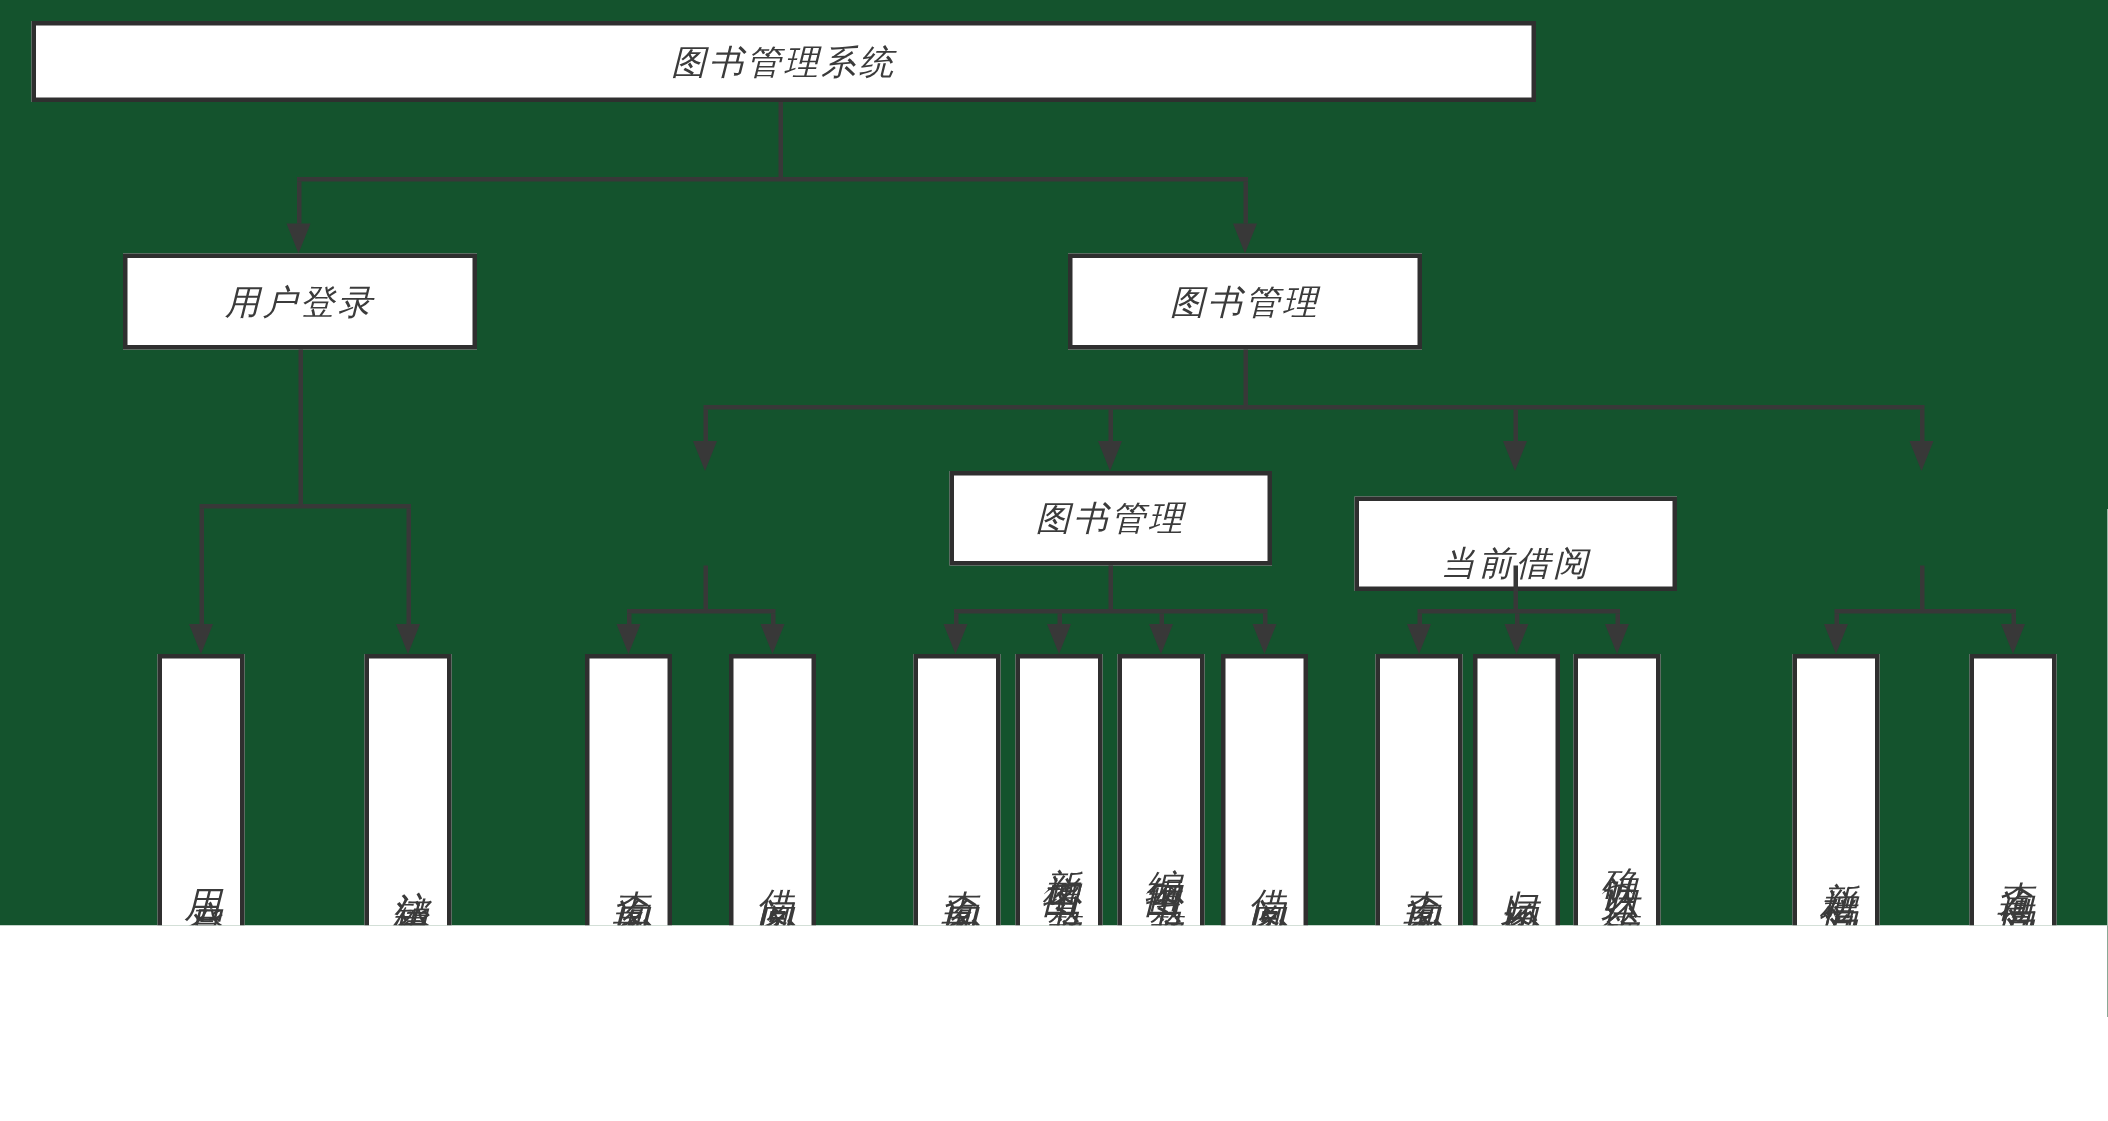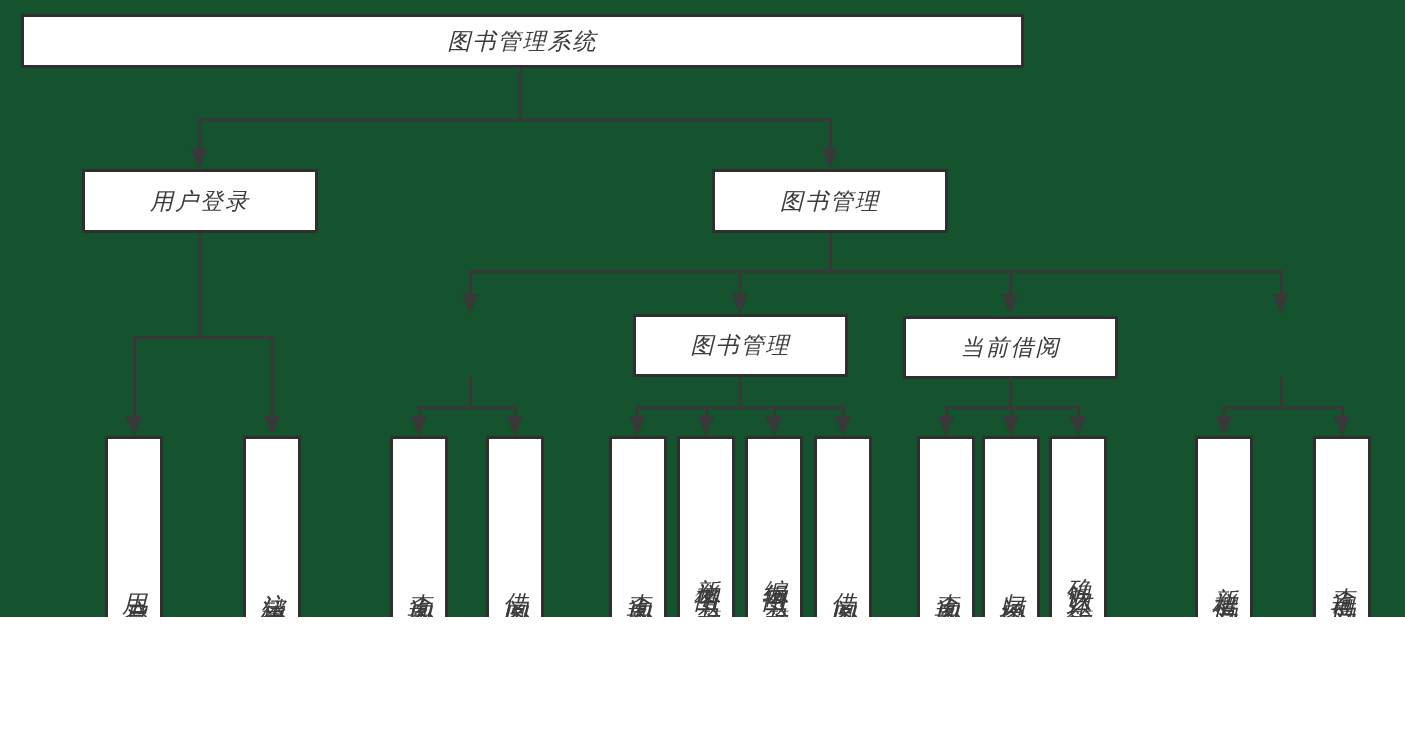--- a/index.html
+++ b/index.html
@@ -70,21 +70,21 @@
   <div class="vline" style="left:738.5px;top:273px;height:21px;"></div>
   <div class="arrow" style="left:732px;top:294px;"></div>
   <div class="vline" style="left:1008.5px;top:273px;height:21px;"></div>
   <div class="arrow" style="left:1002px;top:294px;"></div>
   <div class="vline" style="left:1279.5px;top:273px;height:21px;"></div>
   <div class="arrow" style="left:1273px;top:294px;"></div>
 
   <div class="hbox" style="left:633px;top:314px;width:215px;height:63px;">
     <span>图书管理</span>
   </div>
-  <div class="hbox" style="left:903px;top:316px;width:215px;height:63px;">
+  <div class="hbox" style="left:903px;top:331px;width:215px;height:63px;align-items:flex-end;">
     <span>当前借阅</span>
   </div>
 
   <div class="vline" style="left:468.5px;top:377px;height:31px;"></div>
   <div class="hline" style="left:417.5px;top:406px;width:99px;"></div>
   <div class="vline" style="left:417.5px;top:409px;height:8px;"></div>
   <div class="arrow" style="left:411px;top:416px;"></div>
   <div class="vline" style="left:513.5px;top:409px;height:8px;"></div>
   <div class="arrow" style="left:507px;top:416px;"></div>
 

